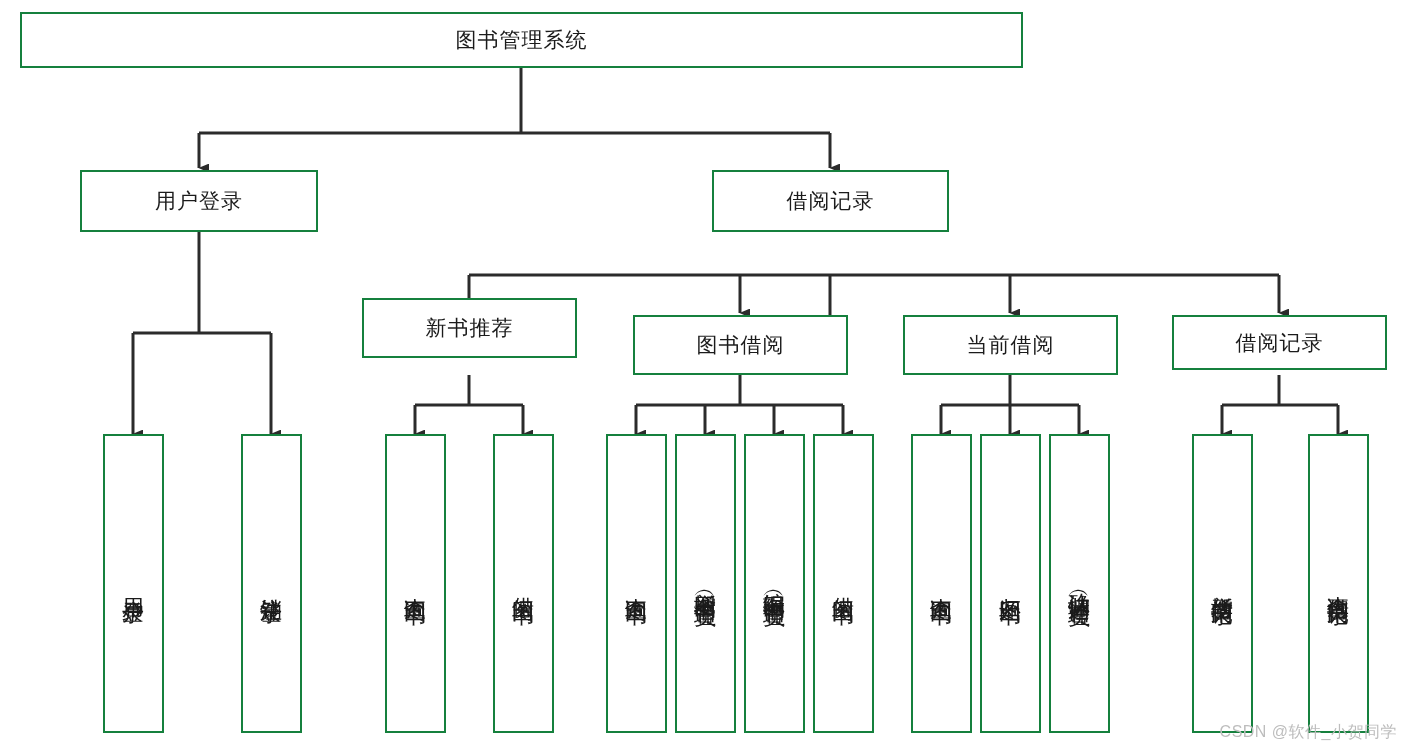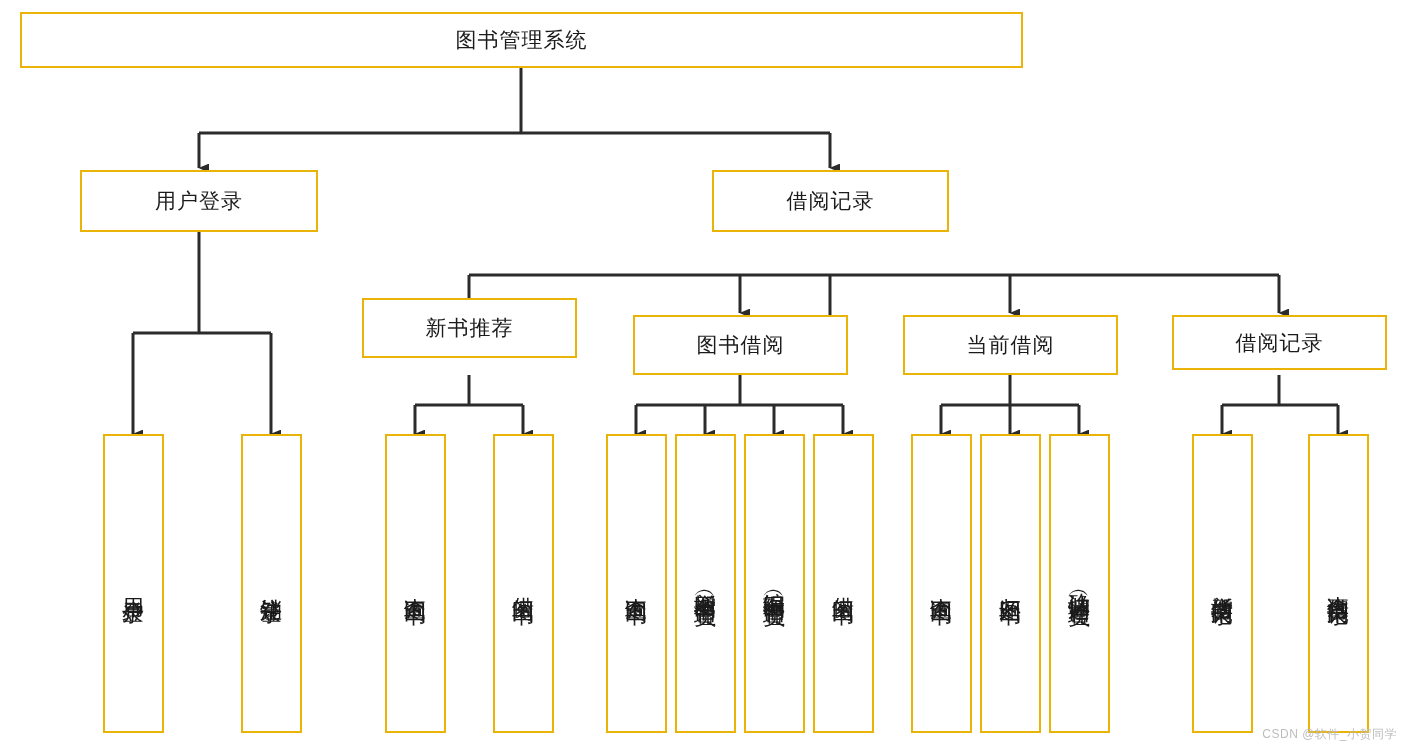--- a/index.html
+++ b/index.html
@@ -23,21 +23,21 @@
     position: absolute;
     left: 0;
     top: 0;
     width: 1405px;
     height: 747px;
     pointer-events: none;
   }
   .node {
     position: absolute;
     box-sizing: border-box;
-    border: 2px solid #eab308;
+    border: 2px solid #15803d;
     background: #ffffff;
     display: flex;
     align-items: center;
     justify-content: center;
     color: #1b1b1b;
   }
   .node.h-node {
     font-size: 21px;
     letter-spacing: 1px;
     line-height: 1.2;
@@ -51,21 +51,21 @@
     font-size: 22px;
     line-height: 1.32;
     letter-spacing: 2px;
     white-space: nowrap;
     text-align: center;
   }
   .watermark {
     position: absolute;
     right: 8px;
     bottom: 4px;
-    font-size: 12px;
+    font-size: 16px;
     color: #bdbdbd;
     letter-spacing: 0.5px;
     white-space: nowrap;
   }
 </style>
 </head>
 <body>
 
 <div id="diagram-root">
 

